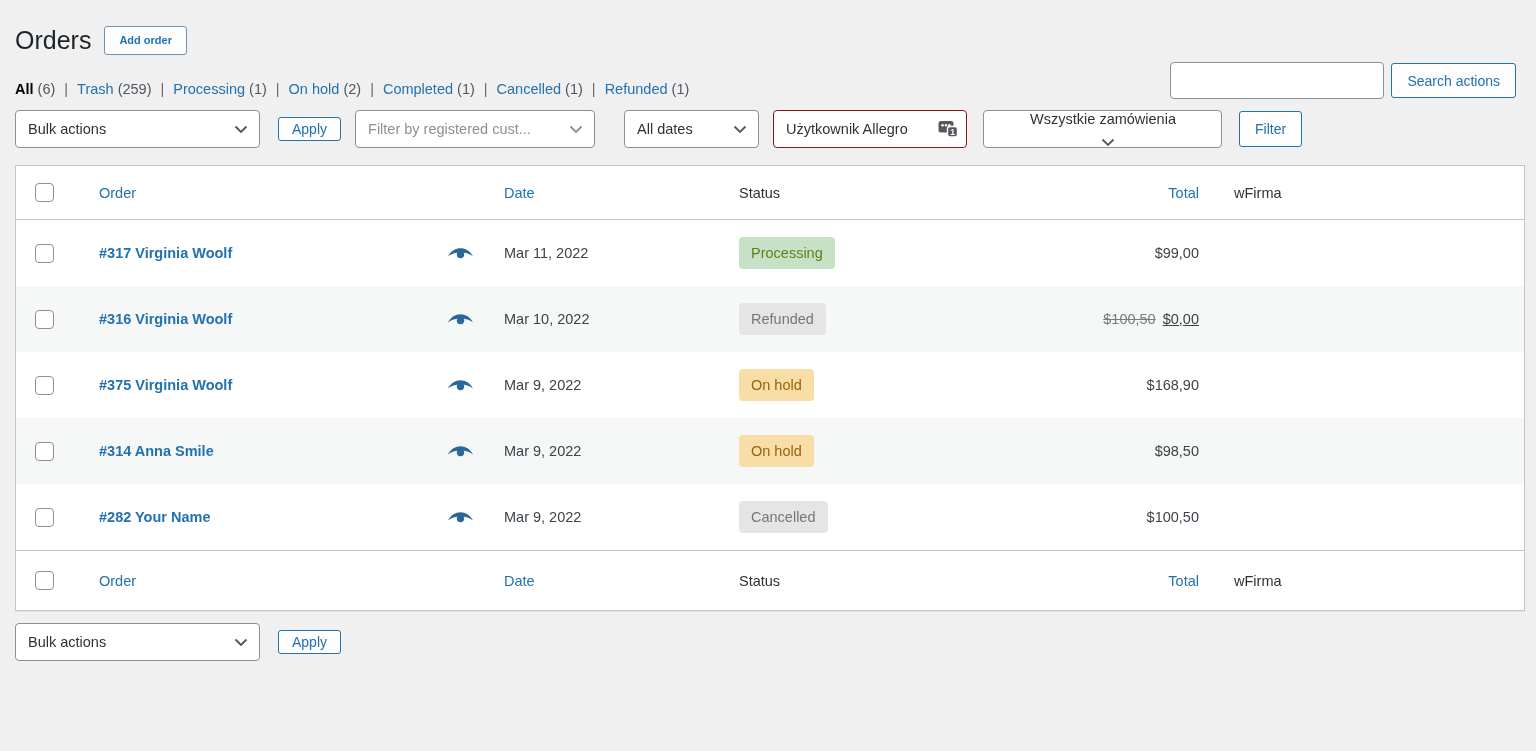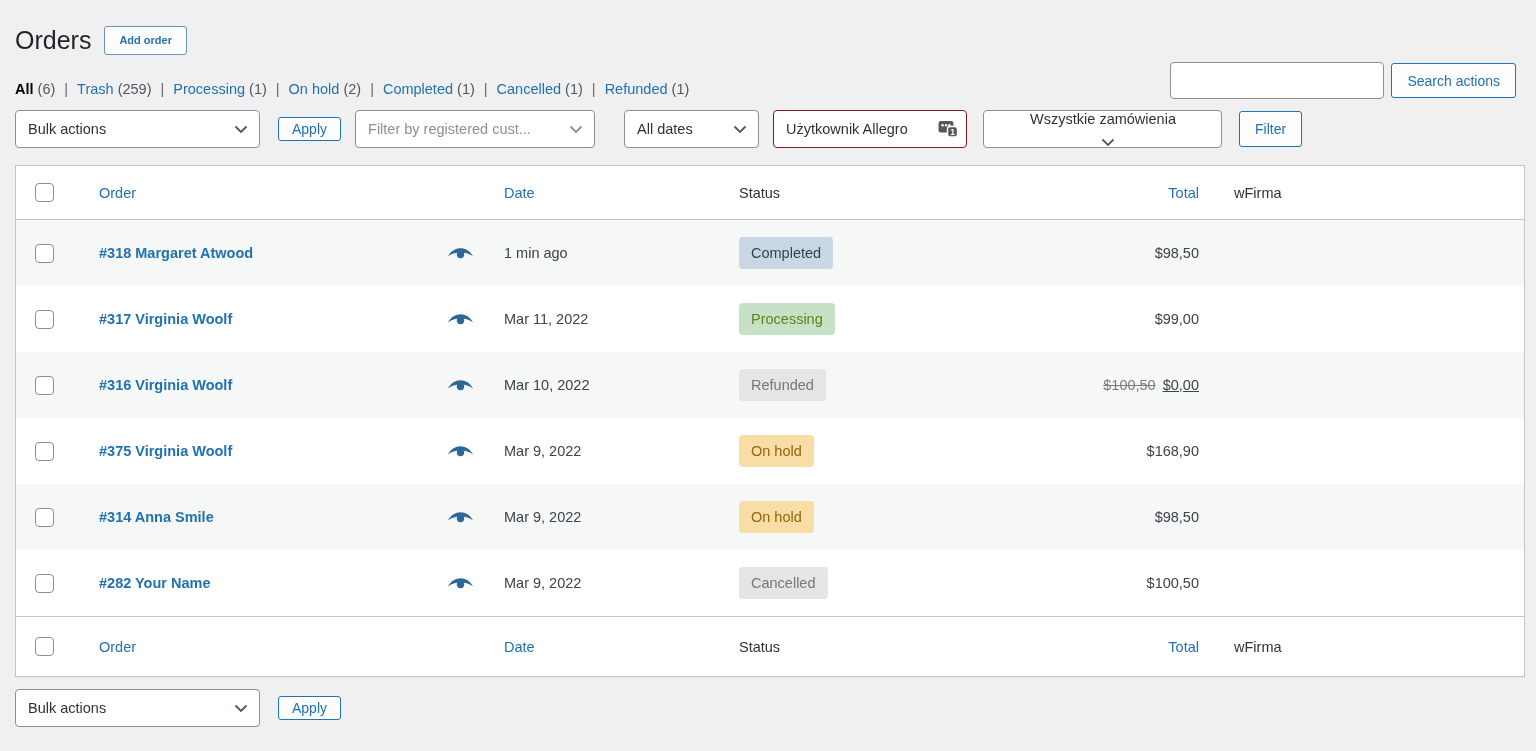--- a/index.html
+++ b/index.html
@@ -219,34 +219,20 @@
         <th class="col-cb"><input type="checkbox" class="cb" style=""></th>
         <th class="col-order"><a href="#" class="header-link">Order</a></th>
         <th class="col-eye"></th>
         <th class="col-date"><a href="#" class="header-link">Date</a></th>
         <th class="col-status">Status</th>
         <th class="col-total"><a href="#" class="header-link">Total</a></th>
         <th class="col-wfirma">wFirma</th>
       </tr>
     </thead>
     <tbody>
-      <tr class="alt">
-        <td class="col-cb"><input type="checkbox" class="cb" style=""></td>
-        <td class="col-order"><a href="#" class="order-link">#318 Margaret Atwood</a></td>
-        <td class="col-eye"><button class="eye-btn">
-              <svg width="27" height="16" viewBox="0 0 27 16">
-                <path d="M1 12.5 C6.5 1.5 20.5 1.5 26 12.5 C20 7.2 7 7.2 1 12.5 Z" fill="#2b6797"></path>
-                <circle cx="13.5" cy="10.6" r="3.7" fill="#2b6797"></circle>
-              </svg>
-            </button></td>
-        <td class="col-date"><span class="date-text">1 min ago</span></td>
-        <td class="col-status"><span class="status-badge status-completed">Completed</span></td>
-        <td class="col-total total-cell"><span class="total-amount">$98,50</span></td>
-        <td class="col-wfirma"></td>
-      </tr>
       <tr>
         <td class="col-cb"><input type="checkbox" class="cb" style=""></td>
         <td class="col-order"><a href="#" class="order-link">#317 Virginia Woolf</a></td>
         <td class="col-eye"><button class="eye-btn">
               <svg width="27" height="16" viewBox="0 0 27 16">
                 <path d="M1 12.5 C6.5 1.5 20.5 1.5 26 12.5 C20 7.2 7 7.2 1 12.5 Z" fill="#2b6797"></path>
                 <circle cx="13.5" cy="10.6" r="3.7" fill="#2b6797"></circle>
               </svg>
             </button></td>
         <td class="col-date"><span class="date-text">Mar 11, 2022</span></td>

